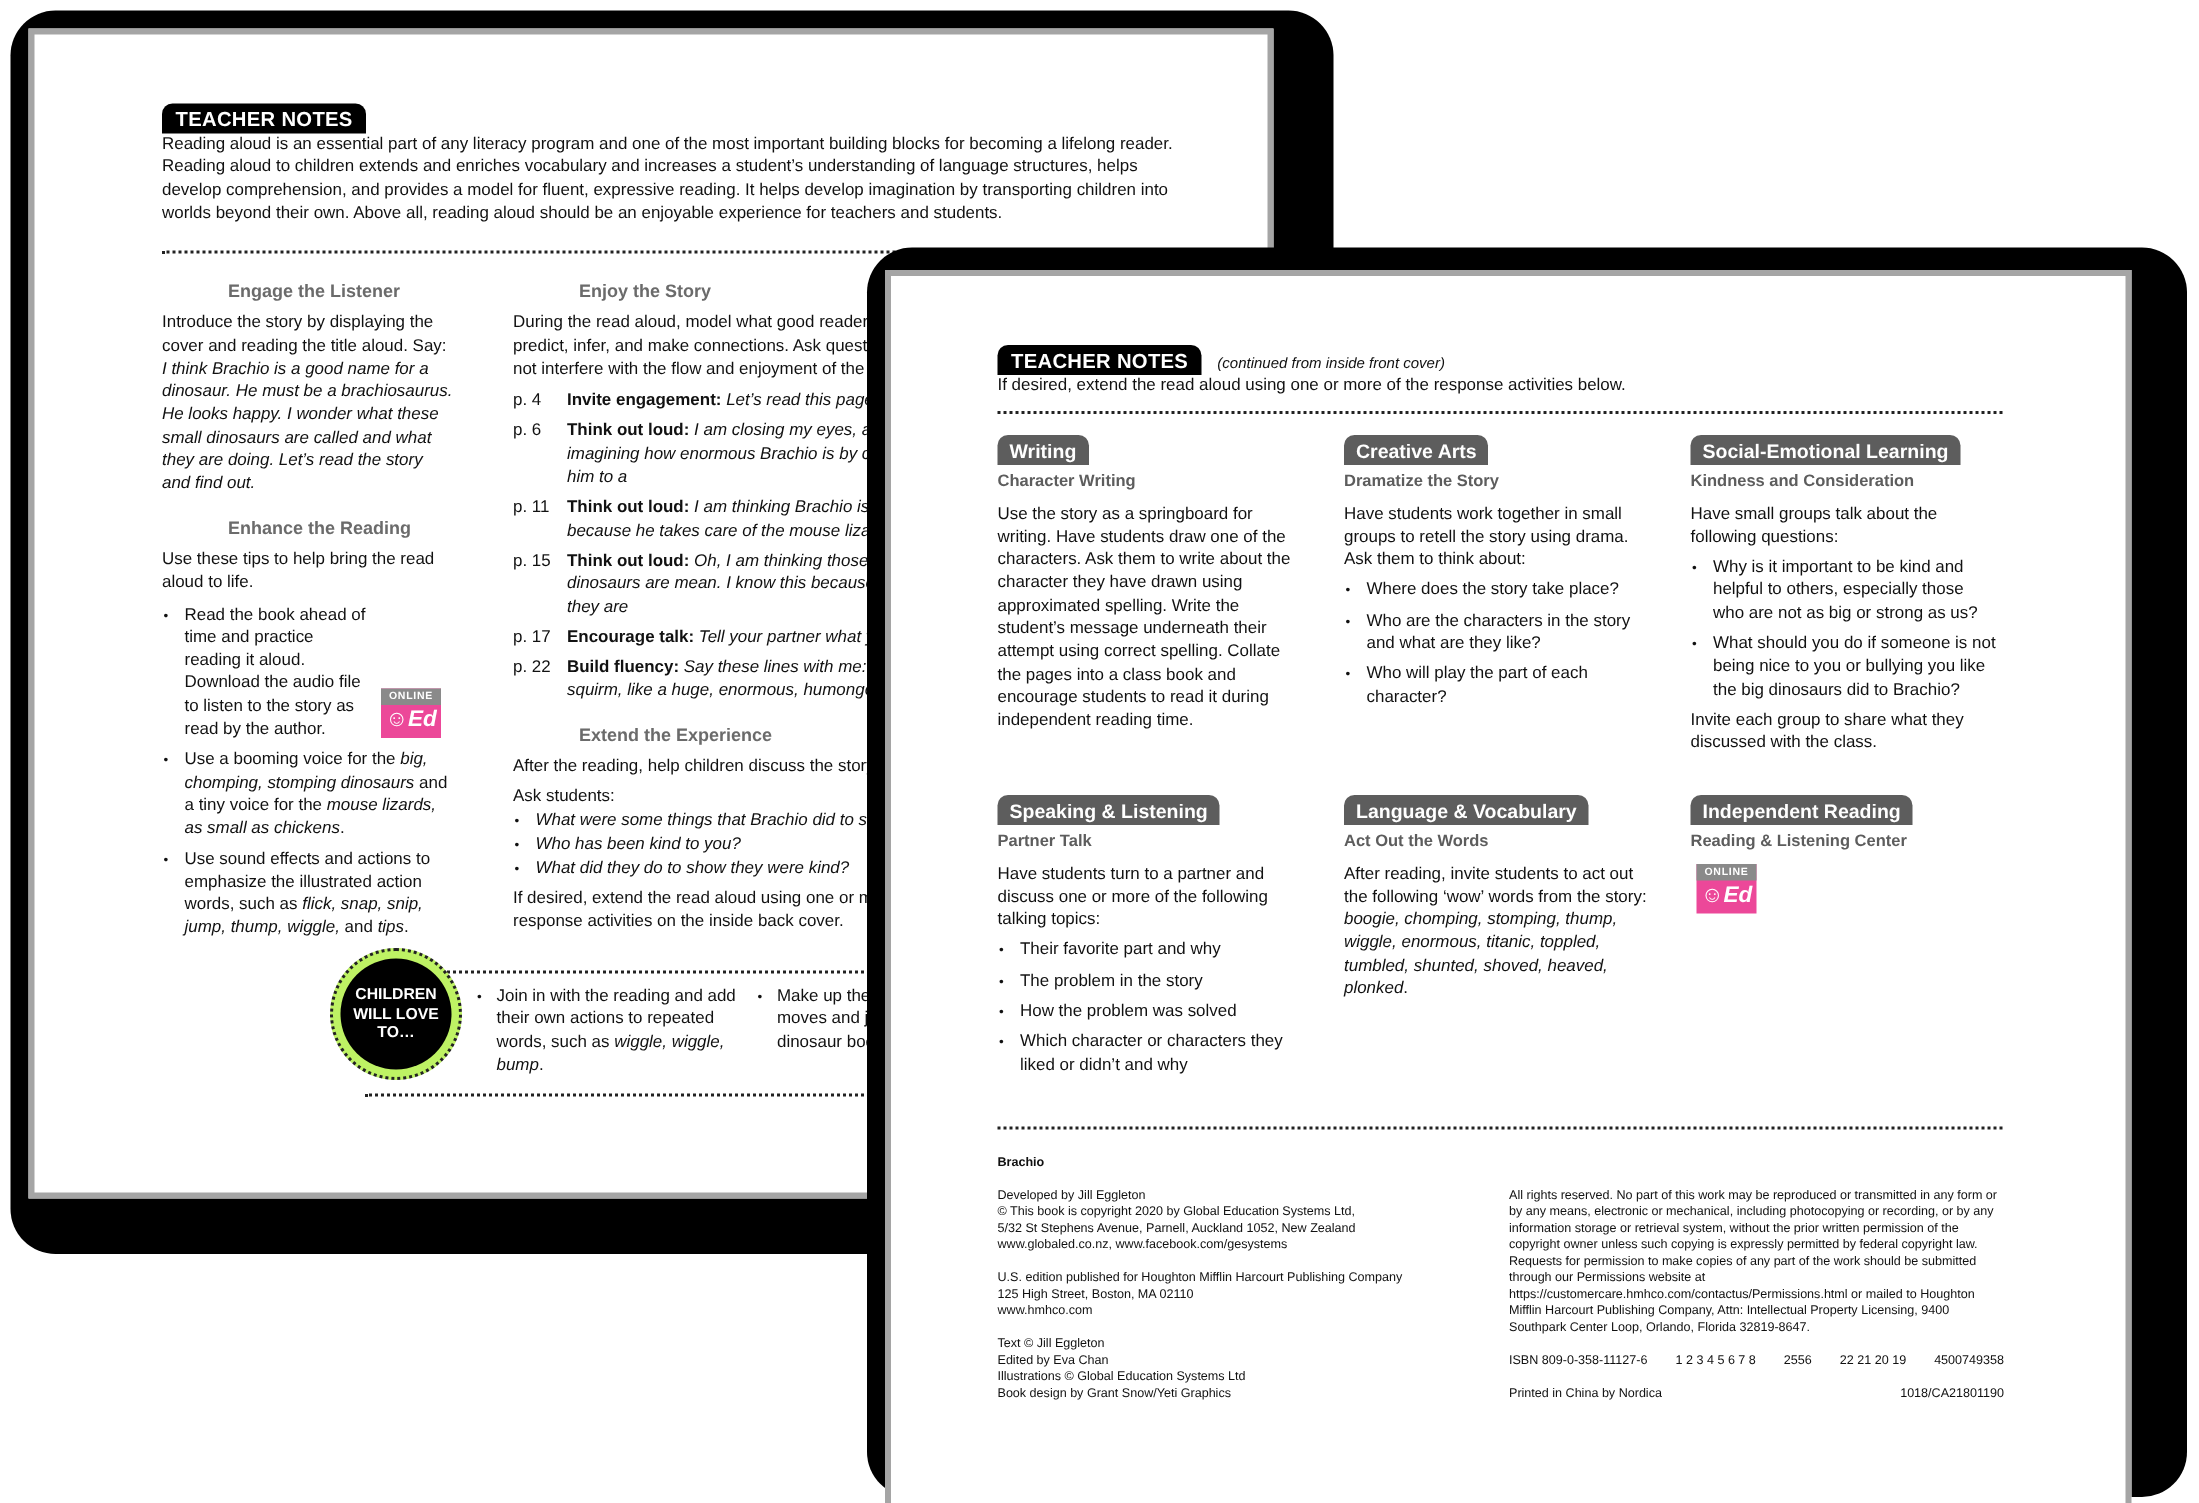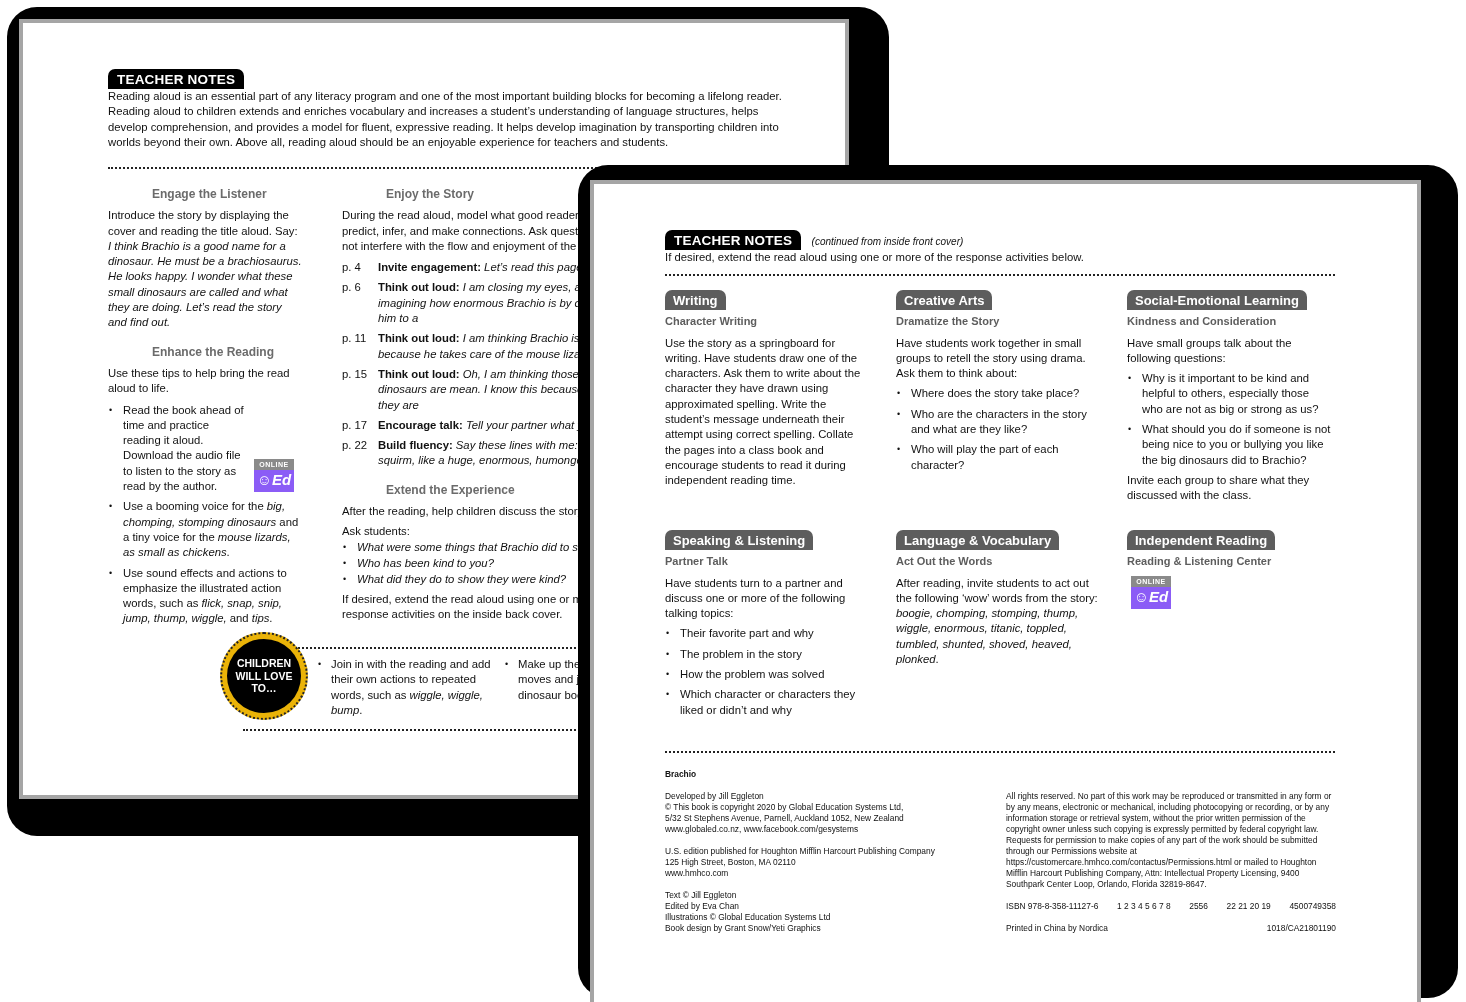--- a/index.html
+++ b/index.html
@@ -15,34 +15,34 @@
   .sec-h { color:#6b6b6b; font-weight:bold; font-size:12px; margin:0 0 6px 0;padding-left:44px; }
   p { margin:0; }
   ul.bul { list-style:none; margin:0; padding:0; }
   ul.bul li { position:relative; padding-left:15px; margin-bottom:5px; }
   ul.bul li:before { content:"•"; position:absolute; left:1px; top:0; font-size:9px; }
   ul.tight li { margin-bottom:1px; }
   .pg-row { display:flex; margin-bottom:5px; }
   .pg-num { width:36px; flex:none; font-weight:normal; }
   .pg-txt b { font-weight:bold; }
   i { font-style:italic; }
-  .online { display:inline-block; width:40px; height:33px; background:#8b5cf6; color:#fff;
+  .online { display:inline-block; width:40px; height:33px; background:#ec4899; color:#fff;
             text-align:center; vertical-align:middle; }
   .online .on-top { background:#8a8a8a; font-size:7px; font-weight:bold; letter-spacing:0.5px; line-height:11px; display:block; }
   .online .on-bot { font-size:15px; font-weight:bold; font-style:italic; line-height:20px; display:block; }
   .tab { display:inline-block; background:#5d5d5d; color:#fff; font-weight:bold; font-size:13px;
          padding:3px 8px 2px 8px; border-radius:7px 7px 0 0; }
   .sub-h { color:#5d5d5d; font-weight:bold; font-size:11px; margin:4px 0 6px 0; }
   .col { position:absolute; width:200px; }
   .small { font-size:8.4px; line-height:11px; }
   .circle { width:74px; height:74px; border-radius:50%; background:#000; color:#fff;
             font-weight:bold; font-size:10.5px; line-height:12.5px; text-align:center;
             display:flex; align-items:center; justify-content:center; }
   .circle-ring { width:88px; height:88px; border-radius:50%; border:2px dotted #222; box-sizing:border-box;
-                 display:flex; align-items:center; justify-content:center; background:#eab308; }
+                 display:flex; align-items:center; justify-content:center; background:#bef264; }
 </style>
 </head>
 <body>
 
 <div class="abs shadow" style="left:7px;top:7px;width:882px;height:829px;"></div>
 <div class="abs page" style="left:19px;top:19px;width:830px;height:780px;">
   <div class="abs" style="left:85px;top:46px;width:680px;">
     <span class="tn-badge">TEACHER NOTES</span>
     <p class="body-text" style="margin-top:0px;">Reading aloud is an essential part of any literacy program and one of the most important building blocks for becoming a lifelong reader. Reading aloud to children extends and enriches vocabulary and increases a student’s understanding of language structures, helps develop comprehension, and provides a model for fluent, expressive reading. It helps develop imagination by transporting children into worlds beyond their own. Above all, reading aloud should be an enjoyable experience for teachers and students.</p>
   </div>
@@ -195,21 +195,21 @@
     <div id="credits-b3">
         <div>Text © Jill Eggleton</div>
         <div>Edited by Eva Chan</div>
         <div>Illustrations © Global Education Systems Ltd</div>
         <div>Book design by Grant Snow/Yeti Graphics</div>
       </div>
   </div>
   <div class="abs small" style="left:412px;top:607px;width:330px;">
     <p style="margin-bottom:11px;">All rights reserved. No part of this work may be reproduced or transmitted in any form or by any means, electronic or mechanical, including photocopying or recording, or by any information storage or retrieval system, without the prior written permission of the copyright owner unless such copying is expressly permitted by federal copyright law. Requests for permission to make copies of any part of the work should be submitted through our Permissions website at https://customercare.hmhco.com/contactus/Permissions.html or mailed to Houghton Mifflin Harcourt Publishing Company, Attn: Intellectual Property Licensing, 9400 Southpark Center Loop, Orlando, Florida 32819-8647.</p>
     <div style="display:flex;justify-content:space-between;margin-bottom:11px;">
-      <span>ISBN 978-8-358-11127-6</span>
+      <span>ISBN 809-0-358-11127-6</span>
       <span>1 2 3 4 5 6 7 8</span>
       <span>2556</span>
       <span>22 21 20 19</span>
       <span>4500749358</span>
     </div>
     <div style="display:flex;justify-content:space-between;">
       <span>Printed in China by Nordica</span>
       <span>1018/CA21801190</span>
     </div>
   </div>

